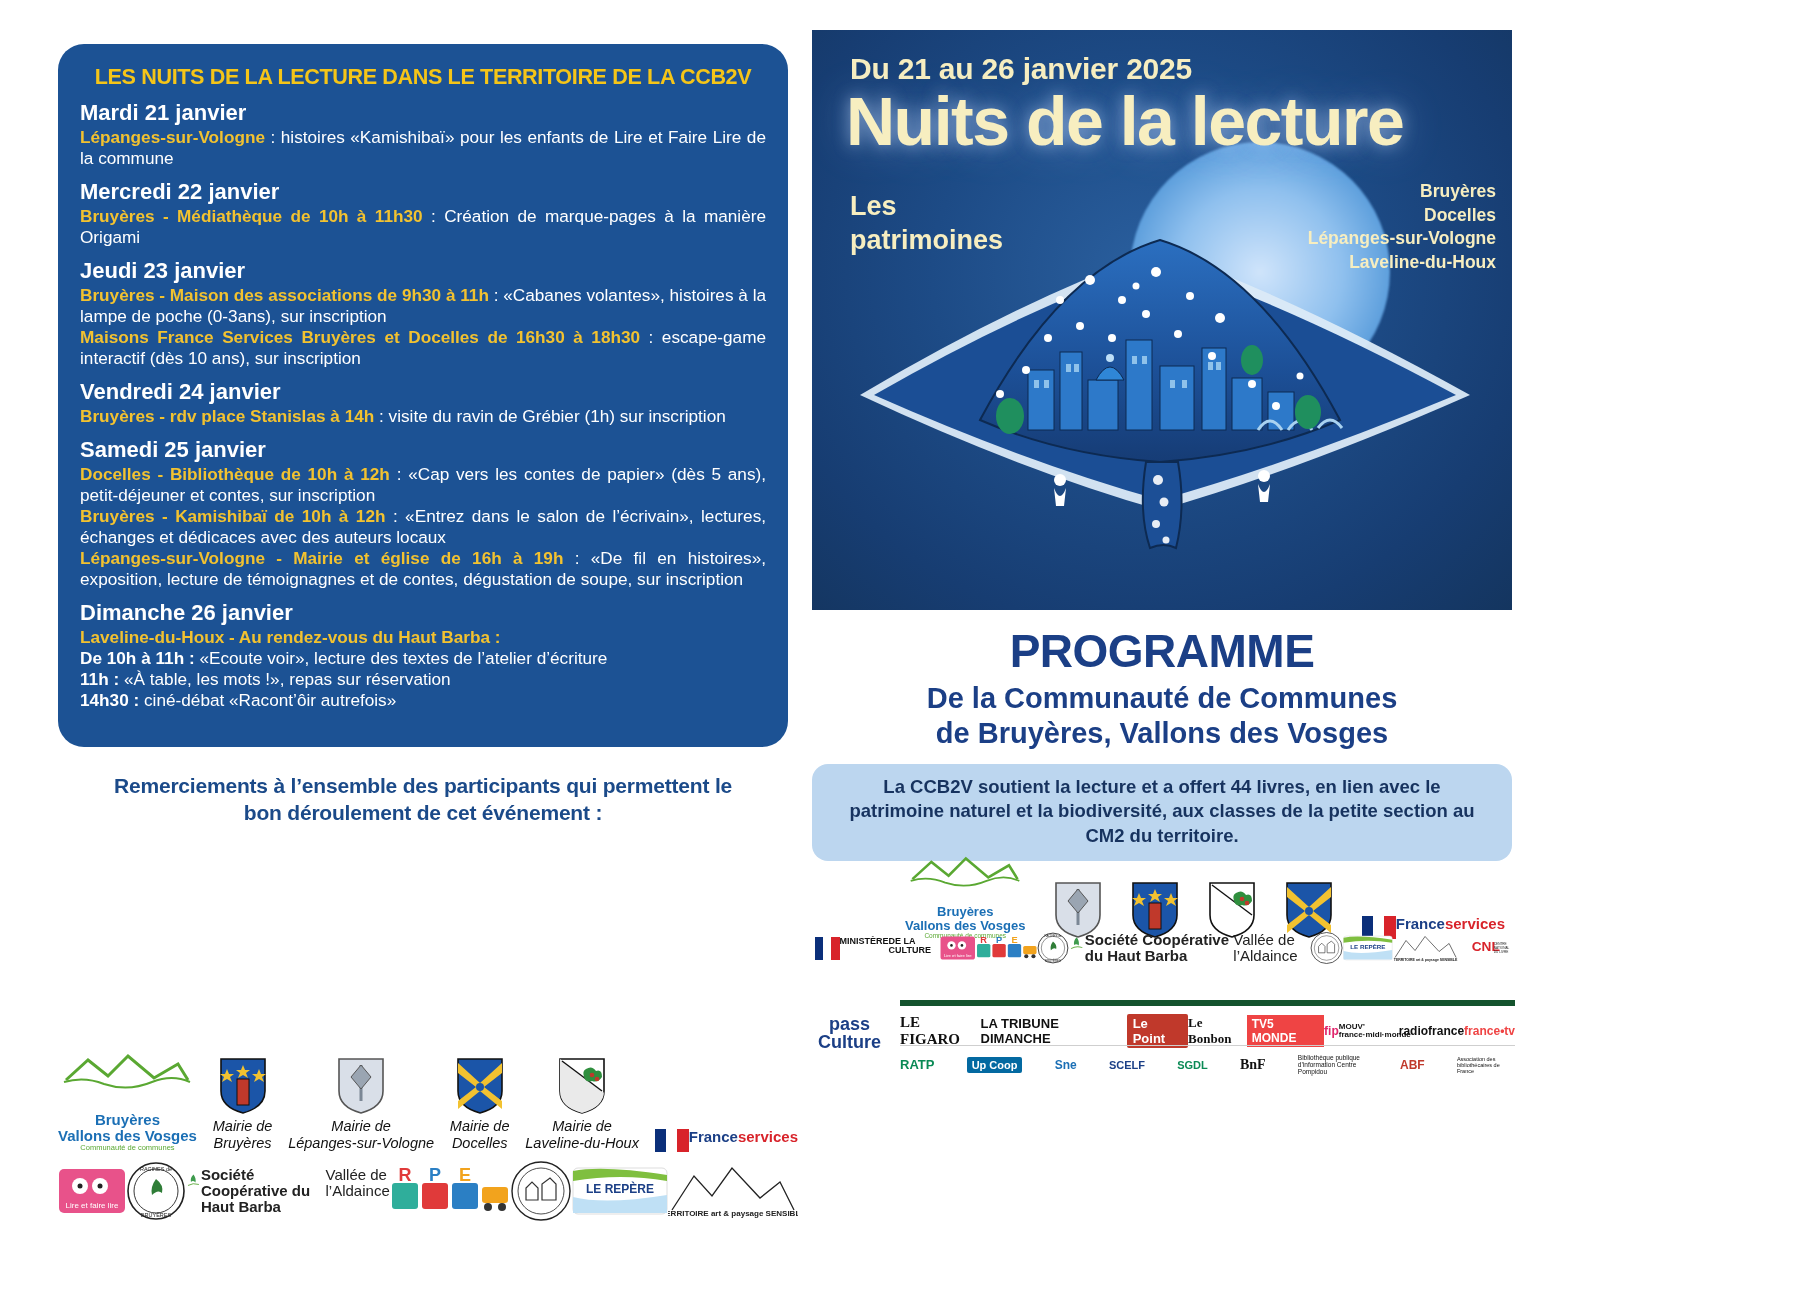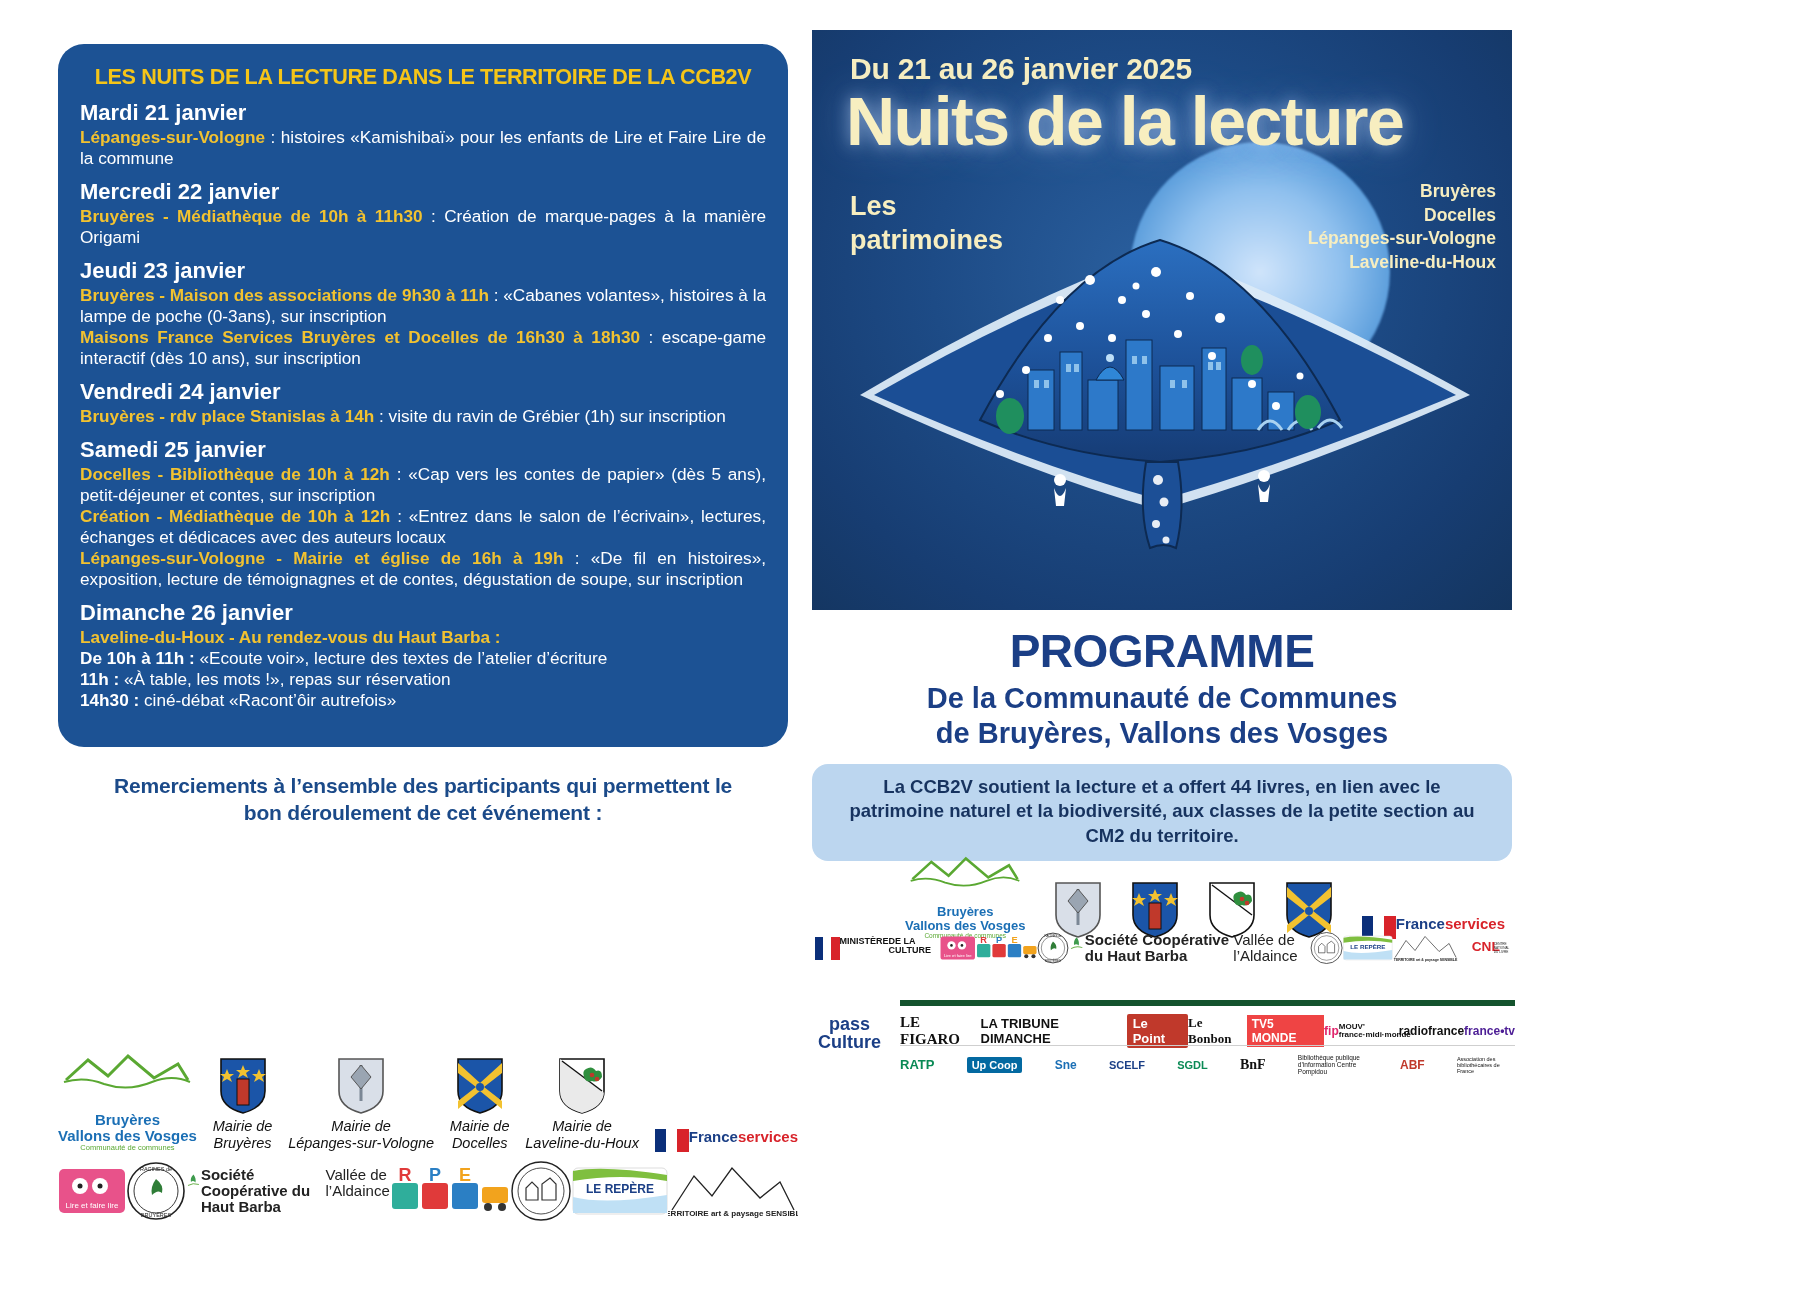--- a/index.html
+++ b/index.html
@@ -194,21 +194,21 @@
       </div>
 
       <div class="day-block">
         <div class="day-name">Vendredi 24 janvier</div>
         <div class="day-line"><span class="hl">Bruyères - rdv place Stanislas à 14h</span><span> : visite du ravin de Grébier (1h) sur inscription</span></div>
       </div>
 
       <div class="day-block">
         <div class="day-name">Samedi 25 janvier</div>
         <div class="day-line"><span class="hl">Docelles - Bibliothèque de 10h à 12h</span><span> : «Cap vers les contes de papier» (dès 5 ans), petit-déjeuner et contes, sur inscription</span></div>
-        <div class="day-line"><span class="hl">Création - Médiathèque de 10h à 12h</span><span> : «Entrez dans le salon de l’écrivain», lectures, échanges et dédicaces avec des auteurs locaux</span></div>
+        <div class="day-line"><span class="hl">Bruyères - Kamishibaï de 10h à 12h</span><span> : «Entrez dans le salon de l’écrivain», lectures, échanges et dédicaces avec des auteurs locaux</span></div>
         <div class="day-line"><span class="hl">Lépanges-sur-Vologne - Mairie et église de 16h à 19h</span><span> : «De fil en histoires», exposition, lecture de témoignagnes et de contes, dégustation de soupe, sur inscription</span></div>
       </div>
 
       <div class="day-block">
         <div class="day-name">Dimanche 26 janvier</div>
         <div class="day-line"><span class="hl">Laveline-du-Houx - Au rendez-vous du Haut Barba :</span></div>
         <div class="day-line"><span class="hl-b">De 10h à 11h :</span><span> «Ecoute voir», lecture des textes de l’atelier d’écriture</span></div>
         <div class="day-line"><span class="hl-b">11h :</span><span> «À table, les mots !», repas sur réservation</span></div>
         <div class="day-line"><span class="hl-b">14h30 :</span><span> ciné-débat «Racont’ôir autrefois»</span></div>
       </div>
@@ -618,21 +618,21 @@
 
   <div class="right-logos-3">
     <div style="font-size:15px;font-weight:bold;color:#111;font-family:'Liberation Serif',serif">LE FIGARO</div>
     <div style="font-size:13px;font-weight:bold;color:#111">LA TRIBUNE DIMANCHE</div>
     <div style="font-size:13px;font-weight:bold;color:#fff;background:#c0392b;padding:2px 6px;border-radius:2px">Le Point</div>
     <div style="font-size:13px;font-weight:bold;color:#111;font-family:'Liberation Serif',serif">Le Bonbon</div>
     <div style="font-size:12px;font-weight:bold;color:#fff;background:#ef4444;padding:2px 5px">TV5 MONDE</div>
     <div style="font-size:12px;font-weight:bold;color:#e0246b">fip</div>
     <div style="font-size:8px;font-weight:bold;color:#111;max-width:60px;line-height:1.05">MOUV’ france·midi·monde</div>
     <div style="font-size:12px;font-weight:bold;color:#111">radiofrance</div>
-    <div style="font-size:12px;font-weight:bold;color:#4c1d95">france•tv</div>
+    <div style="font-size:12px;font-weight:bold;color:#ef4444">france•tv</div>
   </div>
 
   <div class="right-logos-4">
     <div style="font-size:13px;font-weight:bold;color:#0a8a55">RATP</div>
     <div style="font-size:11px;font-weight:bold;color:#fff;background:#0369a1;padding:2px 5px;border-radius:2px">Up Coop</div>
     <div style="font-size:12px;font-weight:bold;color:#1b6fb5">Sne</div>
     <div style="font-size:11px;font-weight:bold;color:#1b3f86">SCELF</div>
     <div style="font-size:11px;font-weight:bold;color:#0a8a55">SGDL</div>
     <div style="font-size:14px;font-weight:bold;color:#111;font-family:'Liberation Serif',serif">BnF</div>
     <div style="font-size:6.5px;color:#111;max-width:70px;line-height:1.1">Bibliothèque publique d’information Centre Pompidou</div>

